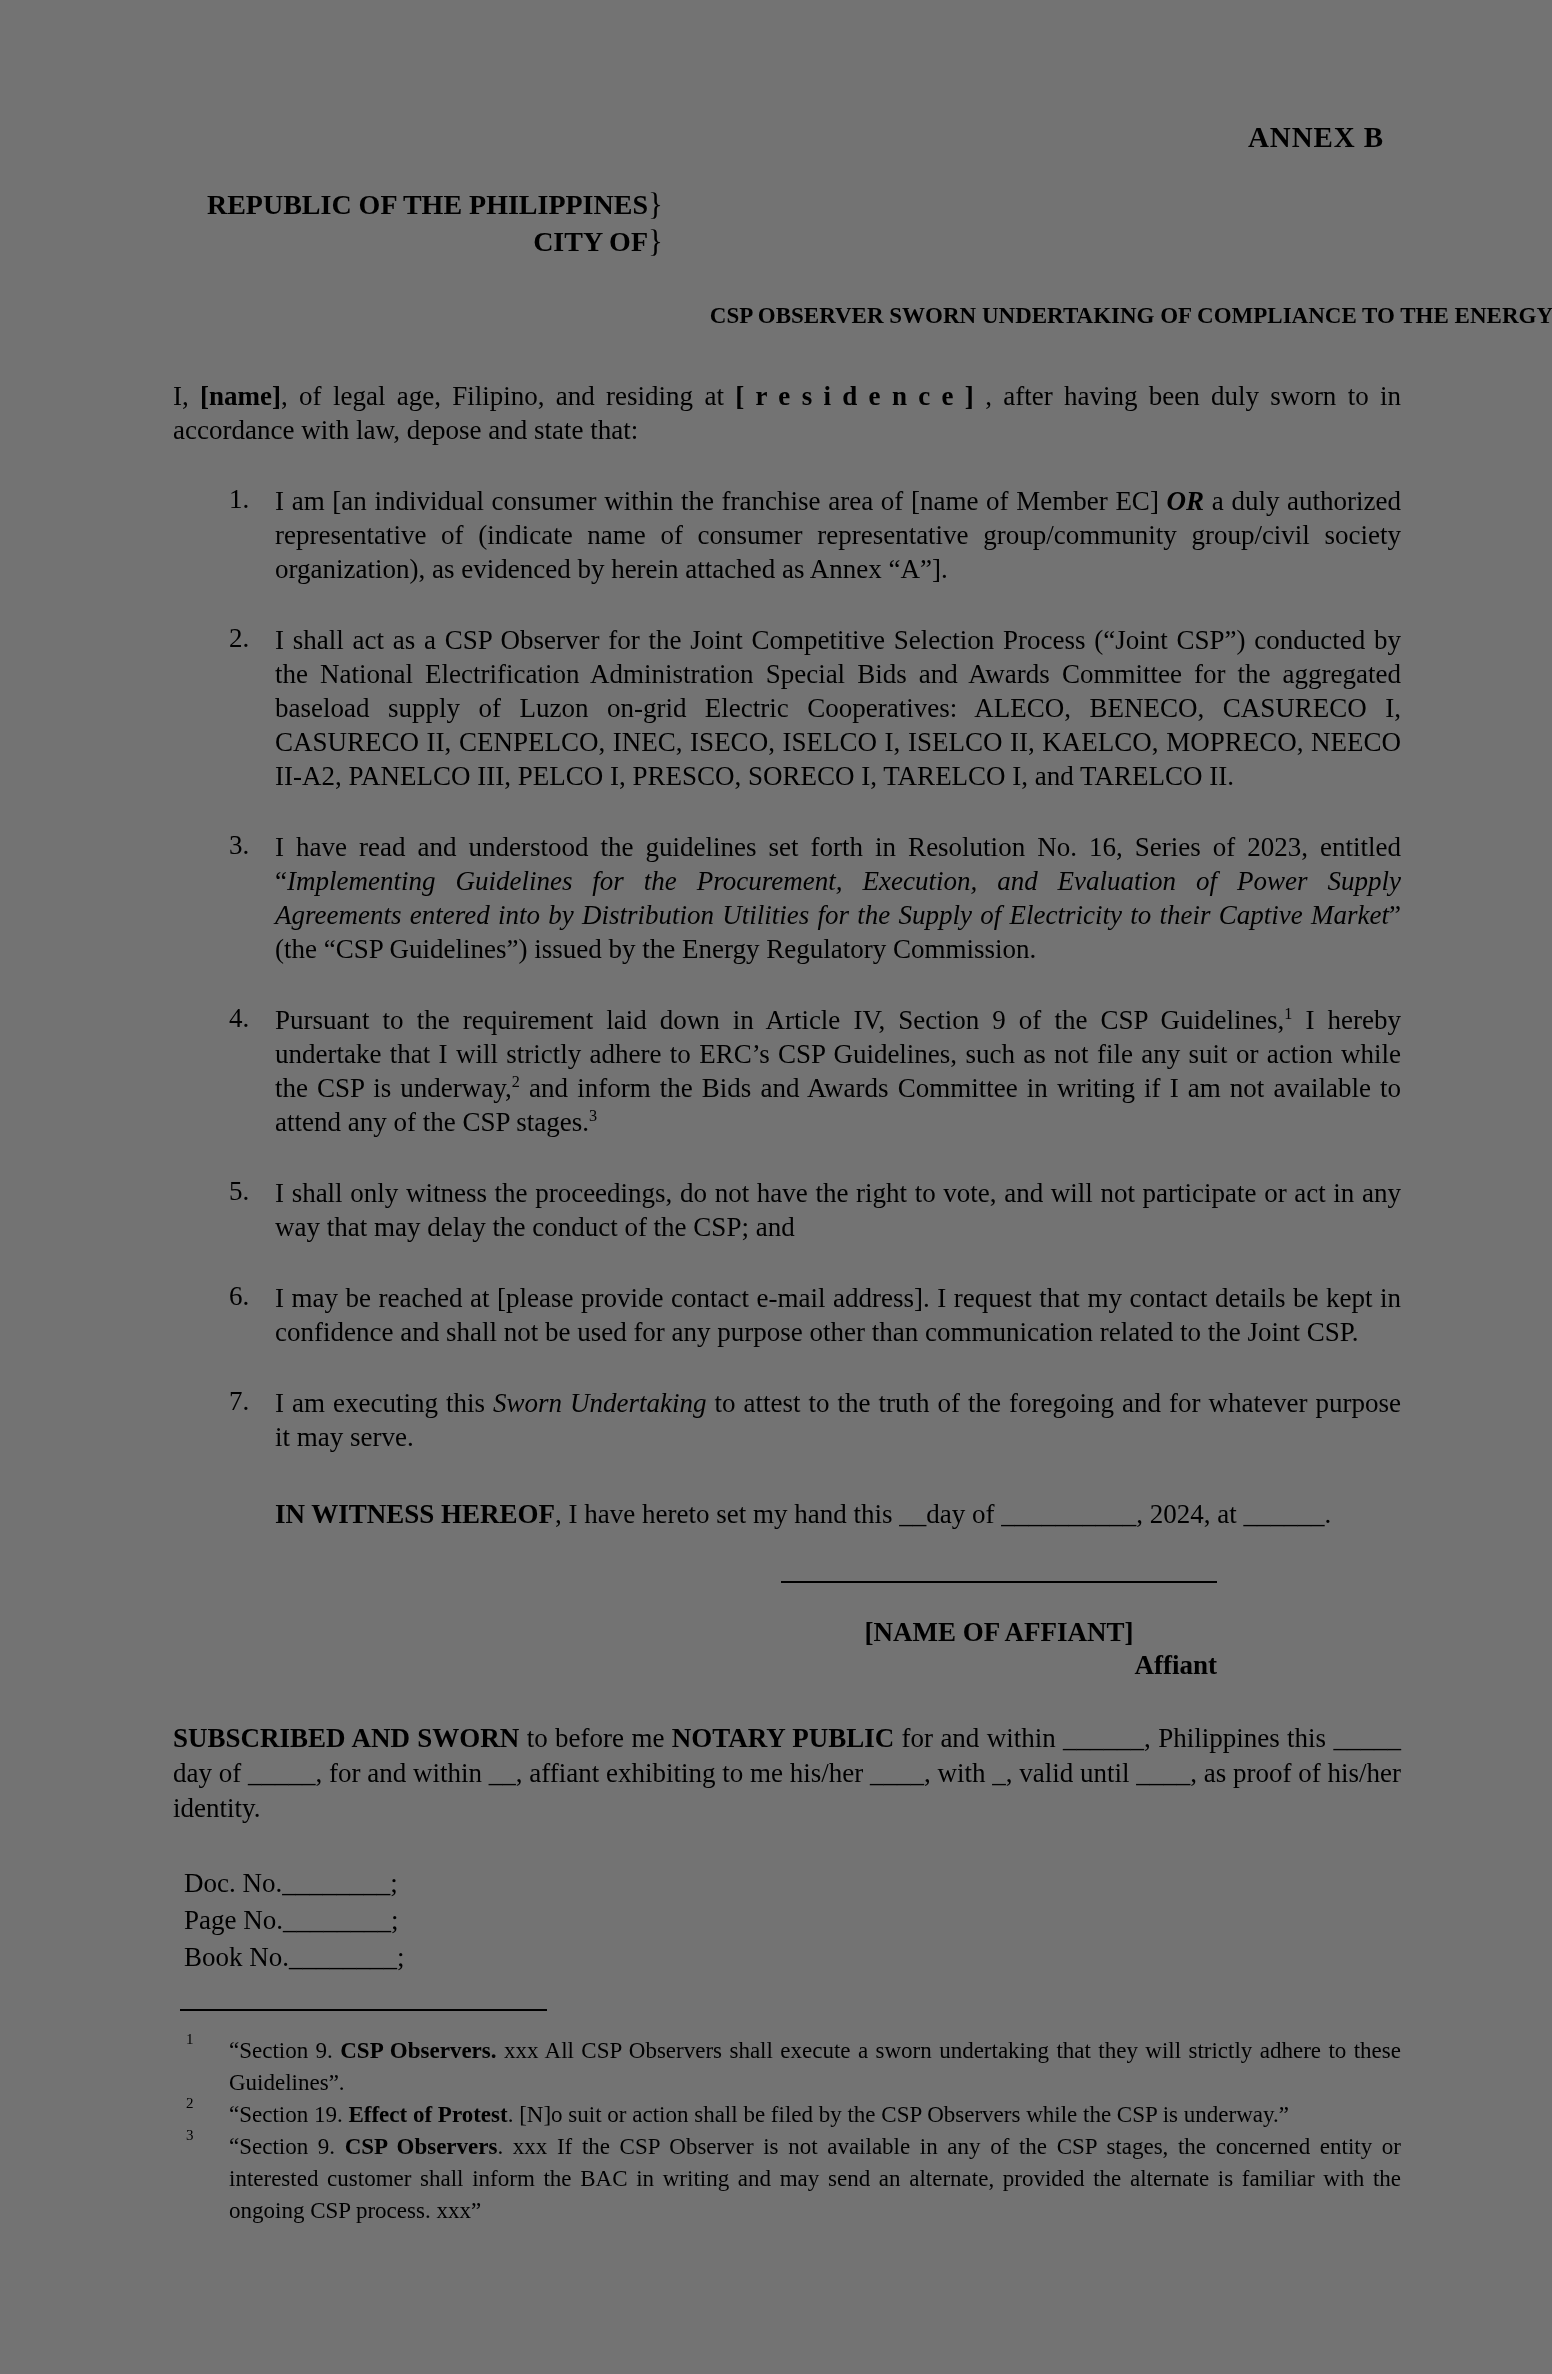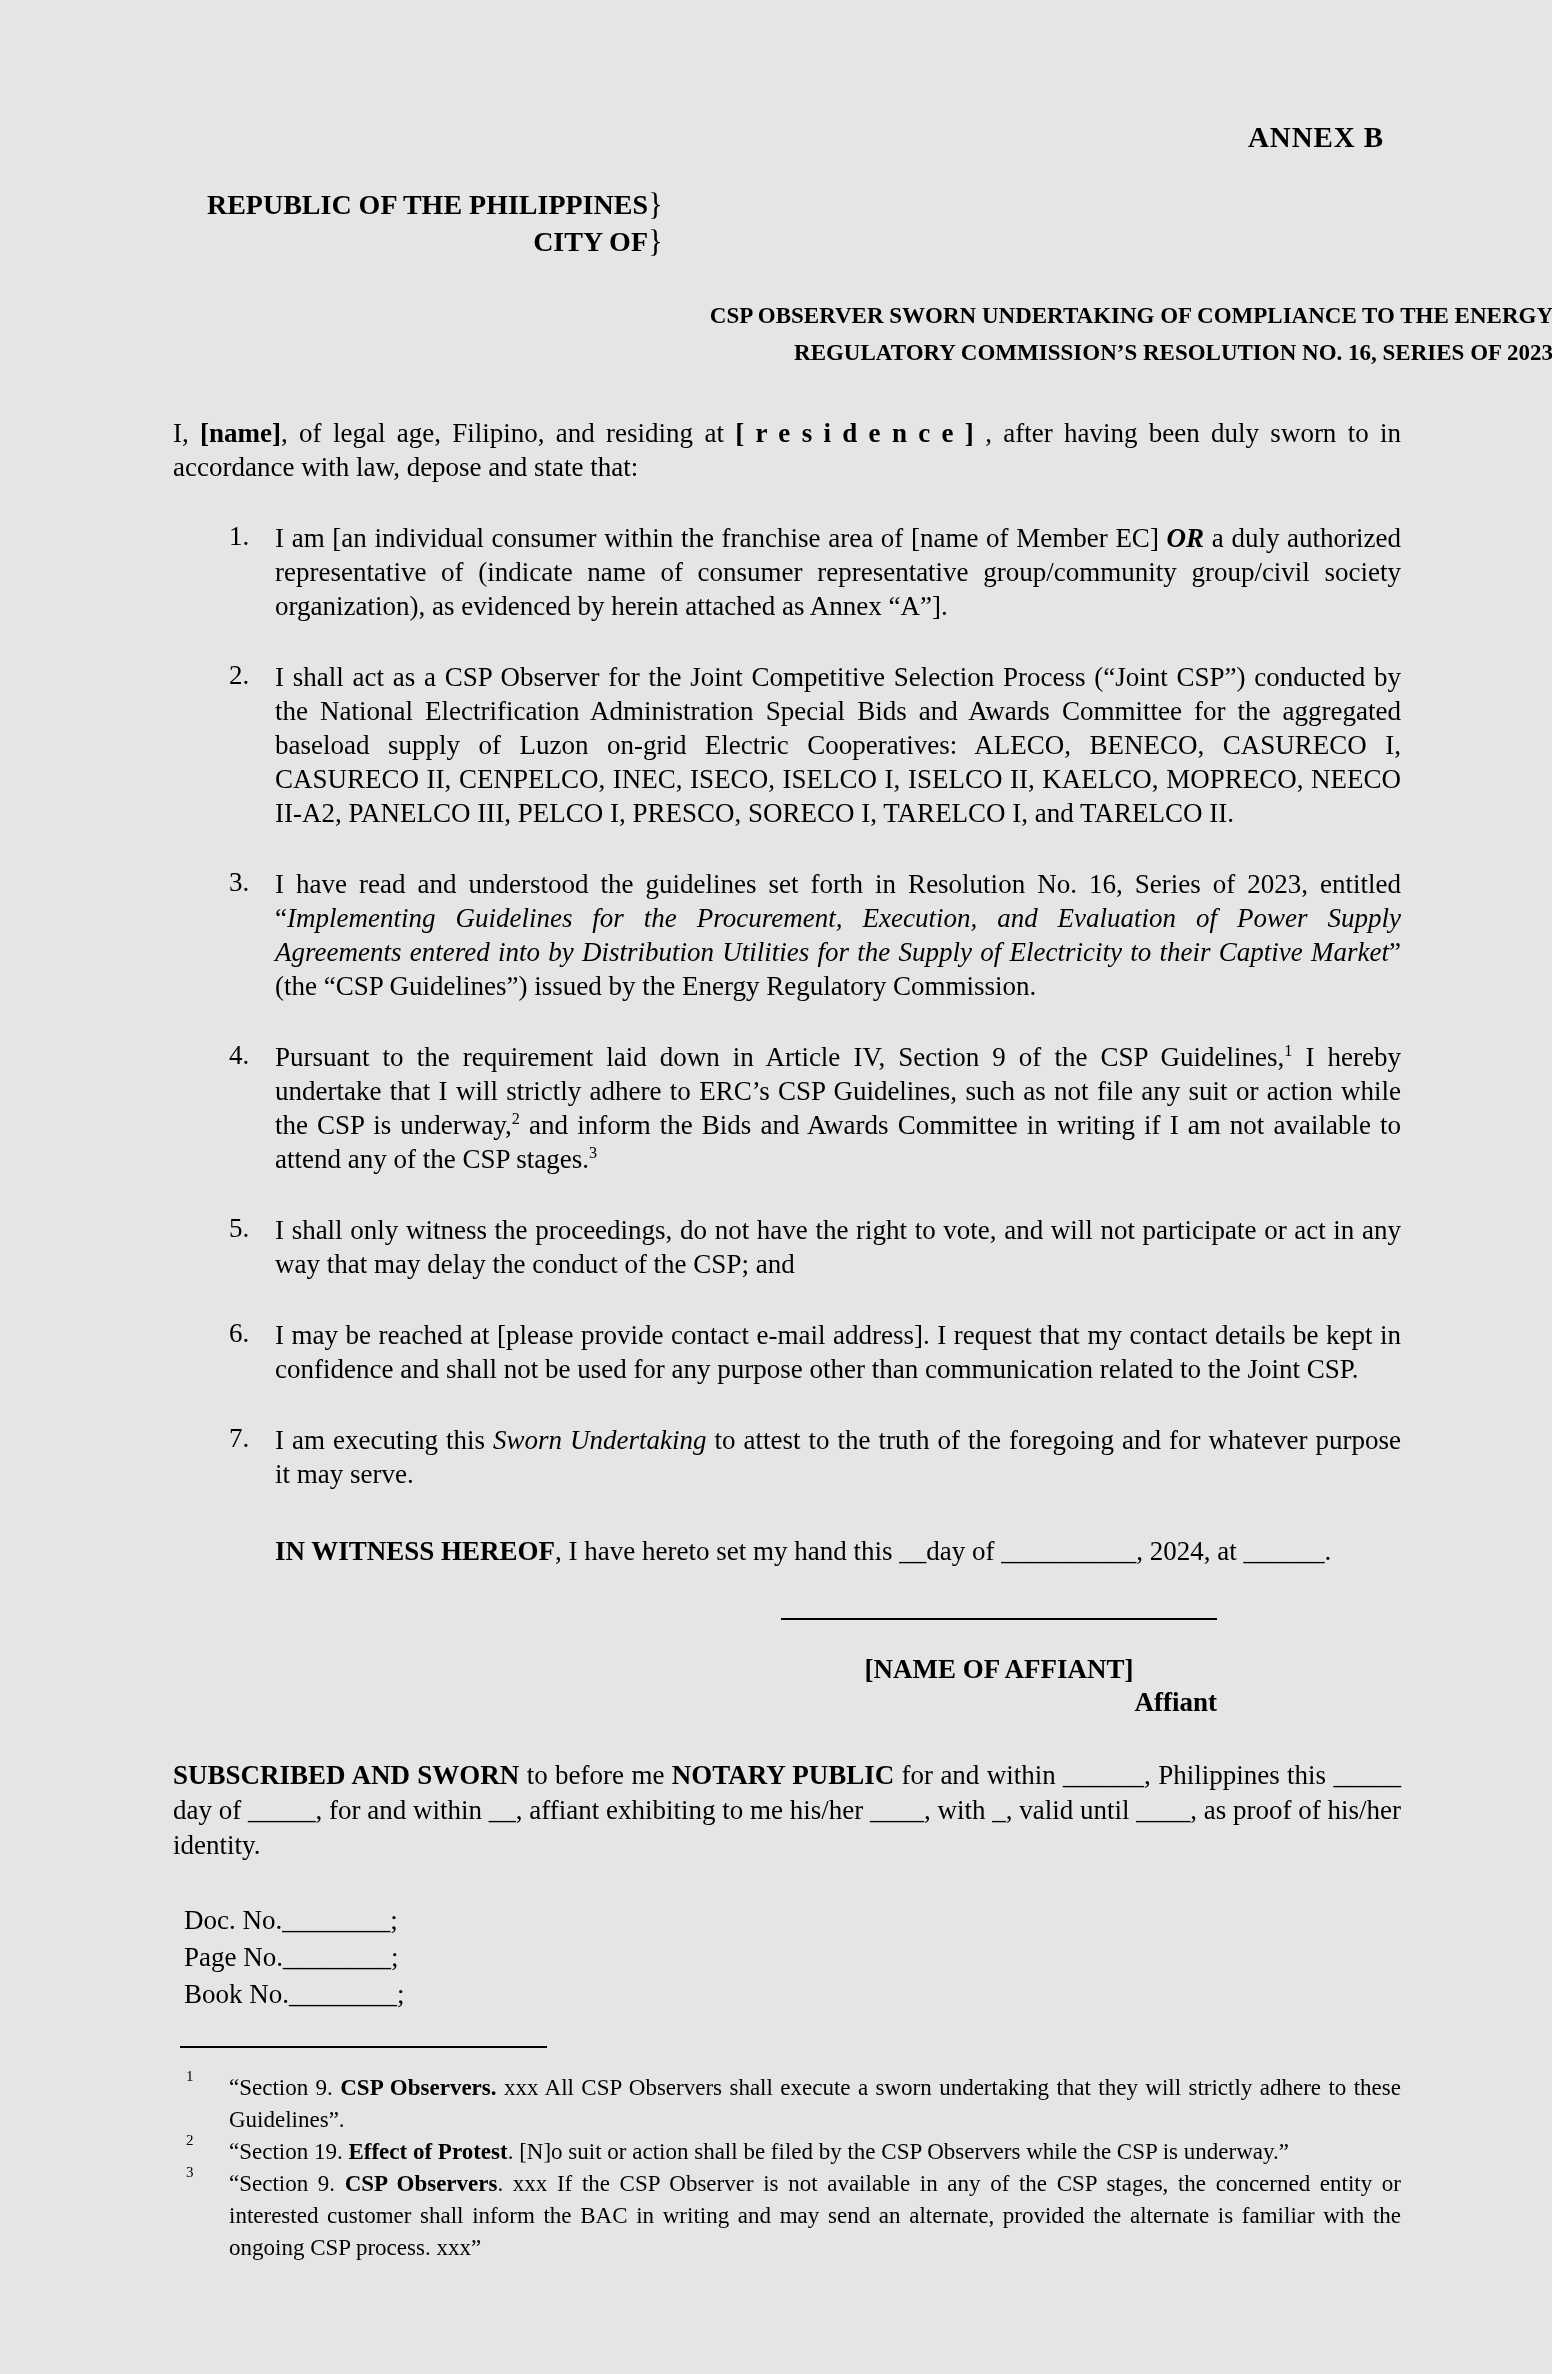--- a/index.html
+++ b/index.html
@@ -1,19 +1,19 @@
 <!DOCTYPE html>
 <html style="font-size:15px"><head>
 <meta charset="utf-8">
 <style>
   html,body { margin:0; padding:0; background:#fff; }
   .page {
     position:relative;
     width:1553px; height:2375px;
-    background:#e5e5e5;
+    background:#737373;
     color:#000;
     font-family:"Liberation Serif","DejaVu Serif",serif;
     font-size:27px;
     overflow:hidden;
   }
   .bold { font-weight:bold; }
   .italic { font-style:italic; }
 
   .annex {
     padding-top:121px;
@@ -79,21 +79,20 @@
       <span class="bracket">}</span>
     </div>
     <div class="venue-row">
       <span class="venue-label">CITY OF</span>
       <span class="bracket">}</span>
     </div>
   </div>
 
   <div class="title">
     <div>CSP OBSERVER SWORN UNDERTAKING OF COMPLIANCE TO THE ENERGY</div>
-    <div>REGULATORY COMMISSION’S RESOLUTION NO. 16, SERIES OF 2023</div>
   </div>
 
   <div class="content">
 
     <p class="intro"><span>I, </span><span class="bold">[name]</span><span>, of legal age, Filipino, and residing at </span><span class="bold">[ r e s i d e n c e ]</span><span> , after having been duly sworn to in accordance with law, depose and state that:</span></p>
 
     <div>
 
       <div class="item">
         <span class="num">1.</span>

